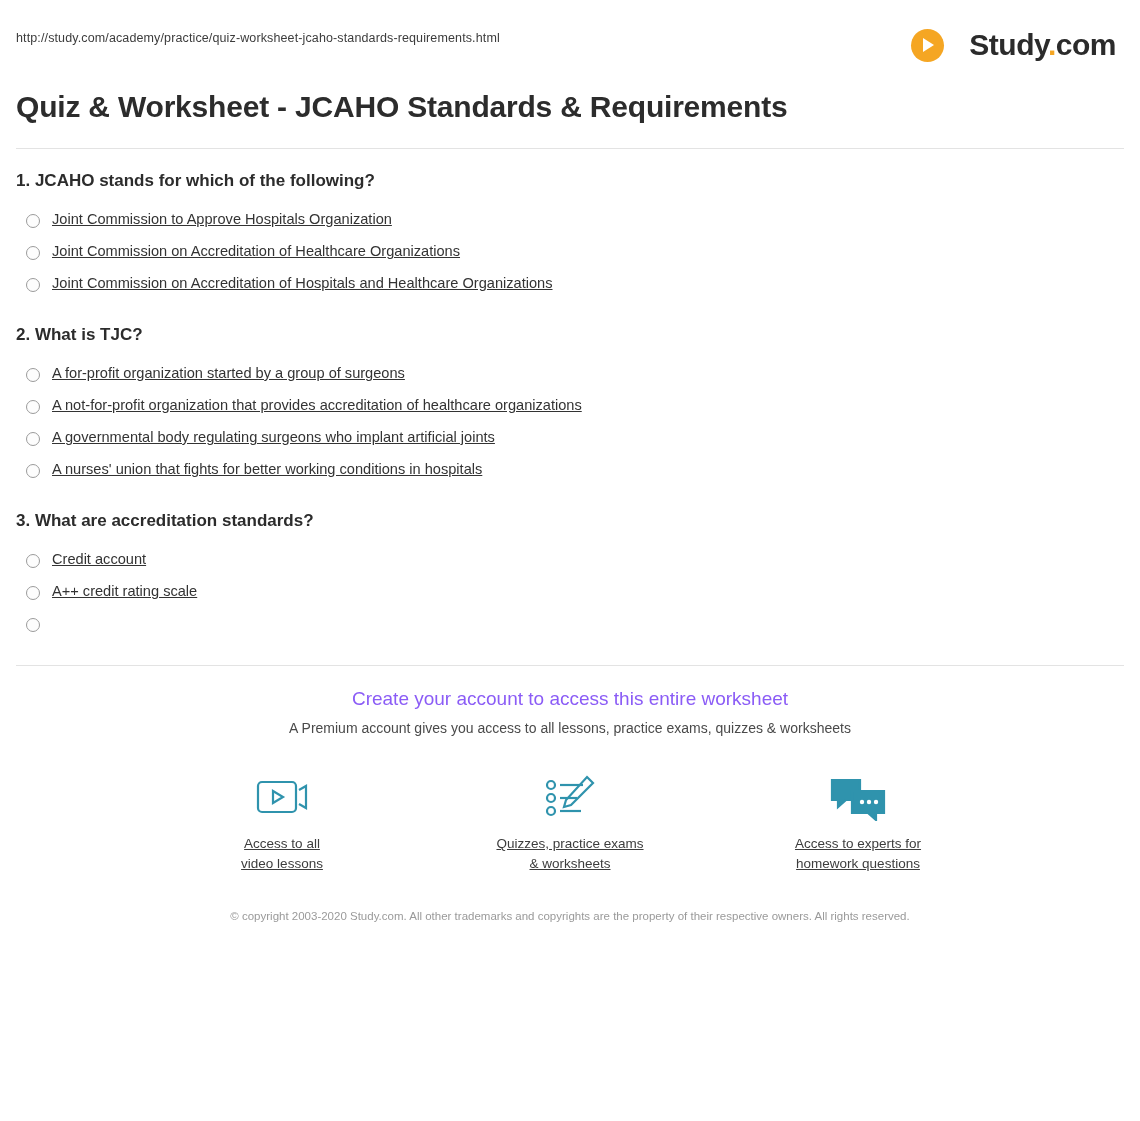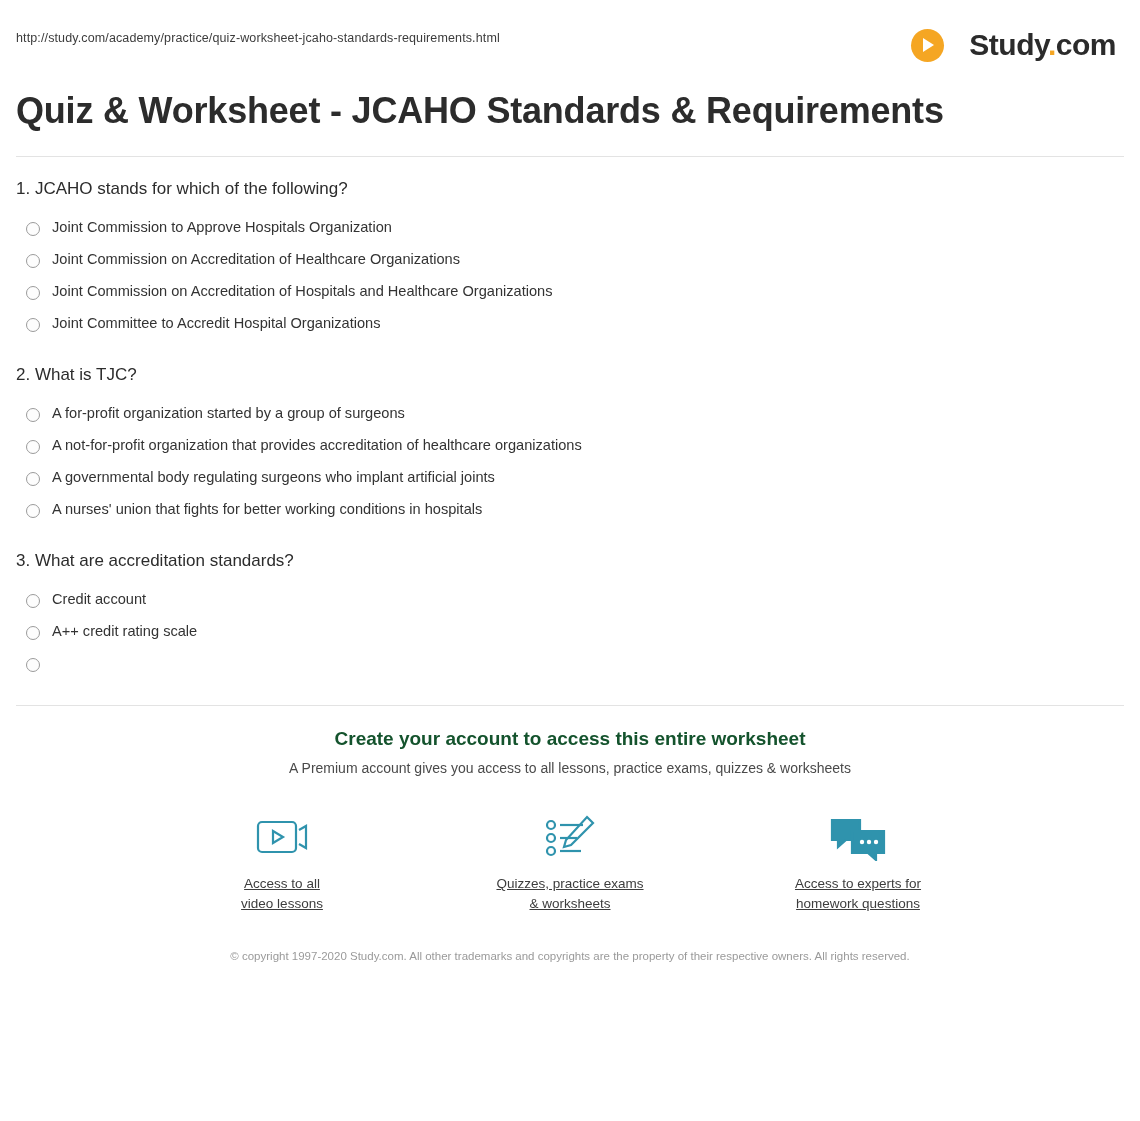--- a/index.html
+++ b/index.html
@@ -64,42 +64,42 @@
   .logo-text {
     font-size: 30px;
     font-weight: bold;
     color: #2b2b2b;
     letter-spacing: -0.5px;
   }
   .logo-dot { color: #f5a623; }
 
   
   .title {
-    font-size: 36px;
+    font-size: 30px;
     font-weight: bold;
     color: #2c2c2c;
     margin: 16px 0 0 0;
     letter-spacing: -0.2px;
   }
   .divider {
     border: 0;
     border-top: 1px solid #e3e3e3;
     margin: 24px 0 0 0;
   }
 
   
   .questions {
     padding-top: 22px;
   }
   .question {
     margin-bottom: 26px;
   }
   .q-text {
     font-size: 17px;
-    font-weight: normal;
+    font-weight: bold;
     color: #2c2c2c;
     margin: 0 0 12px 0;
   }
   .choice {
     display: flex;
     align-items: flex-start;
     gap: 12px;
     padding: 8px 0 7px 10px;
   }
   .radio {
@@ -108,37 +108,37 @@
     border: 1px solid #9b9b9b;
     border-radius: 50%;
     background: #fdfdfd;
     flex: 0 0 auto;
     margin-top: 3px;
   }
   .choice-label {
     font-size: 14.6px;
     color: #333333;
     line-height: 1.15;
+    text-decoration: underline;
   }
 
   
   .promo-sep {
     border: 0;
     border-top: 1px solid #e3e3e3;
     margin: 18px 0 0 0;
   }
   .promo {
     text-align: center;
     padding-top: 22px;
   }
   .promo-head {
     font-size: 19px;
-    color: #14532d;
+    color: #8b5cf6;
     margin: 0 0 10px 0;
-    font-weight: bold;
   }
   .promo-sub {
     font-size: 14px;
     color: #4a4a4a;
     margin: 0;
     text-align: center;
   }
   .features {
     display: flex;
     justify-content: center;
@@ -196,24 +196,20 @@
         <span class="radio"></span>
         <span class="choice-label">Joint Commission to Approve Hospitals Organization</span>
       </div>
       <div class="choice">
         <span class="radio"></span>
         <span class="choice-label">Joint Commission on Accreditation of Healthcare Organizations</span>
       </div>
       <div class="choice">
         <span class="radio"></span>
         <span class="choice-label">Joint Commission on Accreditation of Hospitals and Healthcare Organizations</span>
-      </div>
-      <div class="choice">
-        <span class="radio"></span>
-        <span class="choice-label">Joint Committee to Accredit Hospital Organizations</span>
       </div>
     </div>
 
     <div class="question">
       <p class="q-text">2. What is TJC?</p>
       <div class="choice">
         <span class="radio"></span>
         <span class="choice-label">A for-profit organization started by a group of surgeons</span>
       </div>
       <div class="choice">
@@ -292,16 +288,16 @@
             <circle cx="39" cy="27" r="2.2" fill="#ffffff" stroke="none"></circle>
             <circle cx="46" cy="27" r="2.2" fill="#ffffff" stroke="none"></circle>
           </svg>
         </div>
         <div class="feature-label">Access to experts for
 homework questions</div>
       </div>
 
     </div>
 
-    <div class="copyright">© copyright 1997-2020 Study.com. All other trademarks and copyrights are the property of their respective owners. All rights reserved.</div>
+    <div class="copyright">© copyright 2003-2020 Study.com. All other trademarks and copyrights are the property of their respective owners. All rights reserved.</div>
   </div>
 
 </div>
 
 </body></html>

